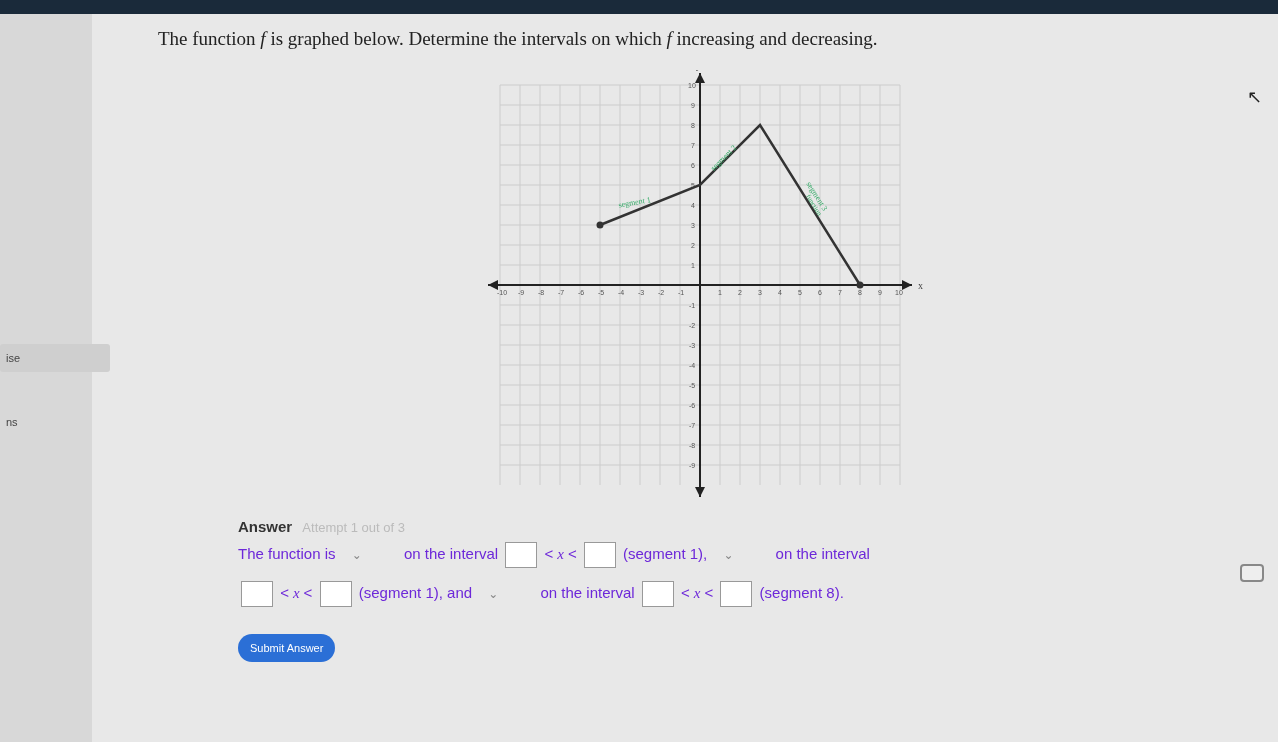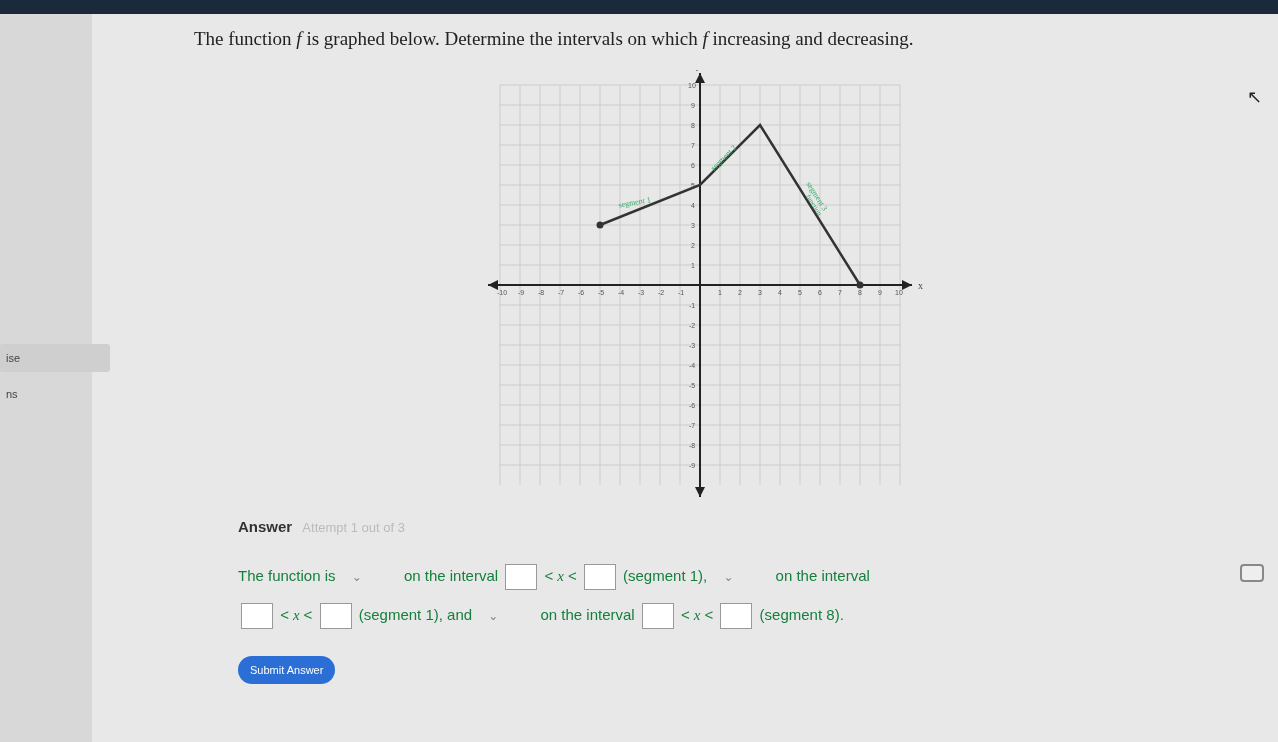--- a/index.html
+++ b/index.html
@@ -43,47 +43,45 @@
   left: 110px;
   top: 14px;
   right: 0;
   bottom: 0;
   padding: 14px 36px 0 48px;
 }
 .question {
   font-size: 19px;
   color: #222;
   margin-bottom: 20px;
-  margin-left: 36px;
 }
 .question .fchar { font-style: italic; font-family: 'Times New Roman', serif; }
 .graph-wrap {
   width: 100%;
   display: flex;
   justify-content: center;
 }
 svg.graph { display: block; }
 .answer-section {
   margin-top: 18px;
   padding-left: 80px;
   font-family: Arial, sans-serif;
 }
 .answer-head {
   font-size: 15px;
   color: #333;
   font-weight: bold;
-  margin-bottom: 22px;
 }
 .answer-head .attempt {
   font-weight: normal;
   color: #bbb;
   font-size: 13px;
   margin-left: 6px;
 }
-.answer-lines { font-size: 15px; color: #15803d; line-height: 2.3; }
+.answer-lines { font-size: 15px; color: #6d28d9; line-height: 2.3; }
 .dd {
   display: inline-block;
   min-width: 60px;
   padding: 2px 6px;
   position: relative;
   cursor: pointer;
 }
 .dd::after {
   content: "⌄";
   color: #888;
@@ -129,21 +127,21 @@
   background: #eee;
 }
 </style>
 </head>
 <body>
 
 <div class="topbar"></div>
 
 <div class="left-col">
   <div class="left-tab" style="top:330px">ise</div>
-  <div class="left-tab" style="top:366px;background:transparent;">ns</div>
+  <div class="left-tab" style="top:394px;background:transparent;">ns</div>
 </div>
 
 <div class="content">
 
   <div class="question">
     <span>The function </span><span class="fchar">f</span><span> is graphed below. Determine the intervals on which </span><span class="fchar">f</span><span> increasing and decreasing.</span>
   </div>
 
   <div class="graph-wrap">
     <svg class="graph" width="500" height="430" viewBox="0 0 500 430">

